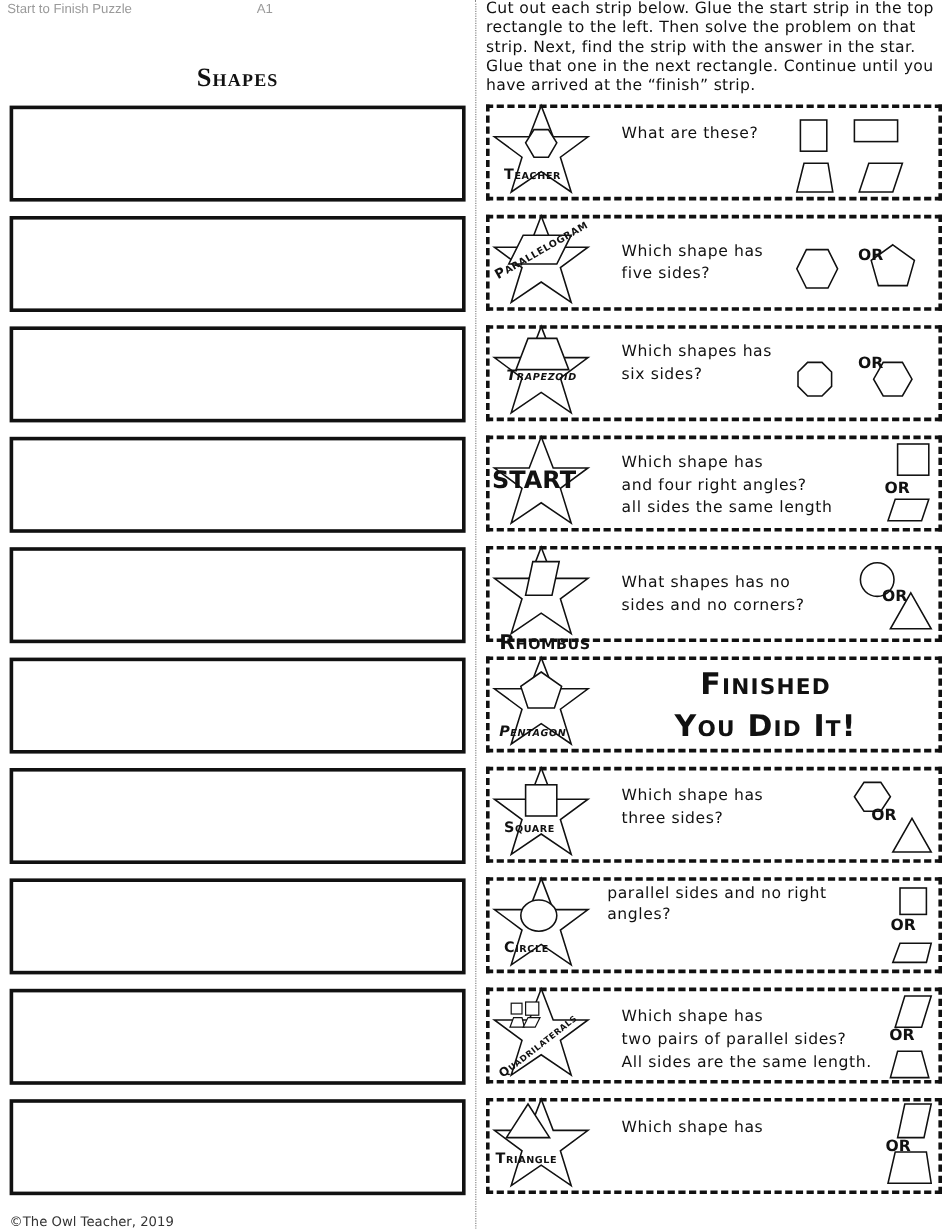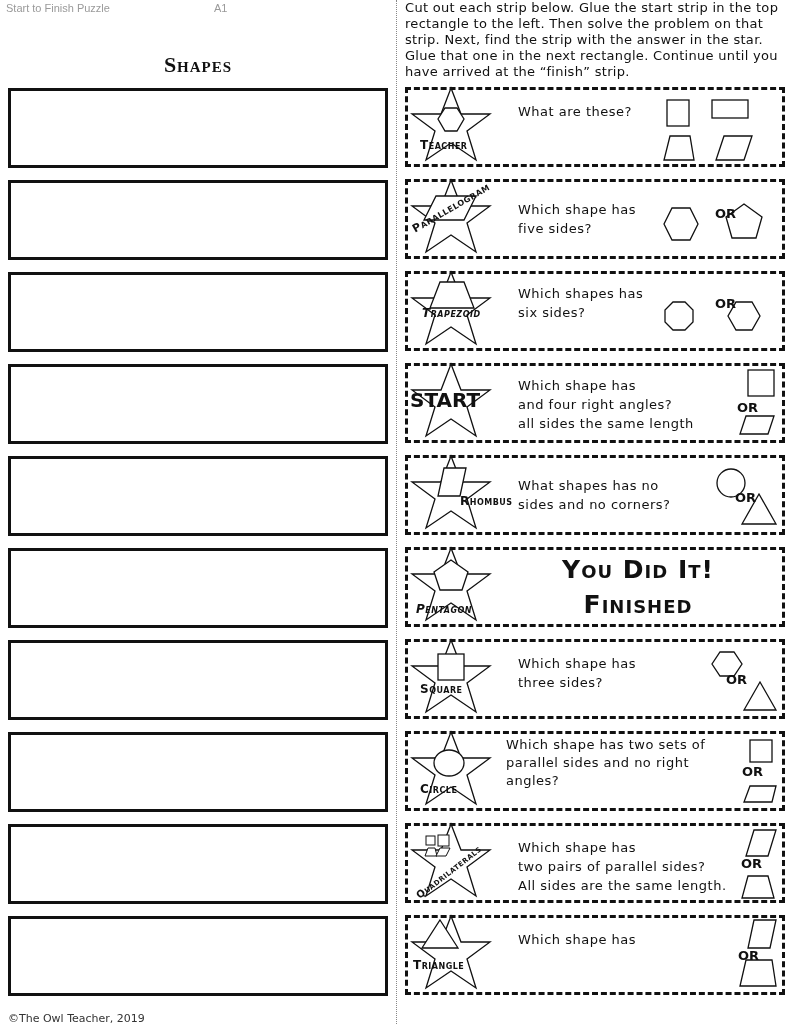--- a/index.html
+++ b/index.html
@@ -109,41 +109,41 @@
     <polygon points="84,50 112,50 106,68 78,68" fill="#fff" stroke="#111" stroke-width="1.3"></polygon>
   </svg>
   <div class="or" style="left:329px; top:34px;">OR</div>
 </div>
 
 <div class="strip" style="top:455px;">
   <svg class="star" viewBox="0 0 86 84">
     <polygon points="43,2 53,28 82,28 59,45 68,74 43,57 18,74 27,45 4,28 33,28" fill="#fff" stroke="#111" stroke-width="1.3"></polygon>
     <polygon points="36,14 58,14 52,42 30,42" fill="#fff" stroke="#111" stroke-width="1.3"></polygon>
   </svg>
-  <div class="star-label" style="left:8px; top:36px; font-size:12px;margin-left:44px;">Rhombus</div>
+  <div class="star-label" style="left:8px; top:68px; font-size:17px;">Rhombus</div>
   <div class="question" style="left:110px; top:18px;">
     <div>What shapes has no</div>
     <div>sides and no corners?</div>
   </div>
   <svg class="shapes" viewBox="0 0 120 74">
     <circle cx="69" cy="25" r="14" fill="#fff" stroke="#111" stroke-width="1.3"></circle>
     <polygon points="97,36 114,66 80,66" fill="#fff" stroke="#111" stroke-width="1.3"></polygon>
   </svg>
   <div class="or" style="left:327px; top:32px;">OR</div>
 </div>
 
 <div class="strip" style="top:547px;">
   <svg class="star" viewBox="0 0 86 84">
     <polygon points="43,2 53,28 82,28 59,45 68,74 43,57 18,74 27,45 4,28 33,28" fill="#fff" stroke="#111" stroke-width="1.3"></polygon>
     <polygon points="43,14 60,26 54,44 32,44 26,26" fill="#fff" stroke="#111" stroke-width="1.3"></polygon>
   </svg>
   <div class="star-label" style="left:8px; top:52px; font-size:12px;font-style:italic;">Pentagon</div>
   <div class="finish">
+    <div>Finished</div>
     <div>You Did It!</div>
-    <div>Finished</div>
   </div>
 </div>
 
 <div class="strip" style="top:639px;">
   <svg class="star" viewBox="0 0 86 84">
     <polygon points="43,2 53,28 82,28 59,45 68,74 43,57 18,74 27,45 4,28 33,28" fill="#fff" stroke="#111" stroke-width="1.3"></polygon>
     <rect x="30" y="16" width="26" height="26" fill="#fff" stroke="#111" stroke-width="1.3"></rect>
   </svg>
   <div class="star-label" style="left:12px; top:40px; font-size:12px;">Square</div>
   <div class="question" style="left:110px; top:12px;">
@@ -157,21 +157,20 @@
   <div class="or" style="left:318px; top:30px;">OR</div>
 </div>
 
 <div class="strip" style="top:731px;">
   <svg class="star" viewBox="0 0 86 84">
     <polygon points="43,2 53,28 82,28 59,45 68,74 43,57 18,74 27,45 4,28 33,28" fill="#fff" stroke="#111" stroke-width="1.3"></polygon>
     <ellipse cx="41" cy="33" rx="15" ry="13" fill="#fff" stroke="#111" stroke-width="1.3"></ellipse>
   </svg>
   <div class="star-label" style="left:12px; top:48px; font-size:12px;">Circle</div>
   <div class="question" style="left:98px; top:2px; line-height:18px;">
-    <div>Which shape has two sets of</div>
     <div>parallel sides and no right</div>
     <div>angles?</div>
   </div>
   <svg class="shapes" viewBox="0 0 120 74">
     <rect x="88" y="6" width="22" height="22" fill="#fff" stroke="#111" stroke-width="1.3"></rect>
     <polygon points="88,52 114,52 110,68 82,68" fill="#fff" stroke="#111" stroke-width="1.3"></polygon>
   </svg>
   <div class="or" style="left:334px; top:30px;">OR</div>
 </div>
 

